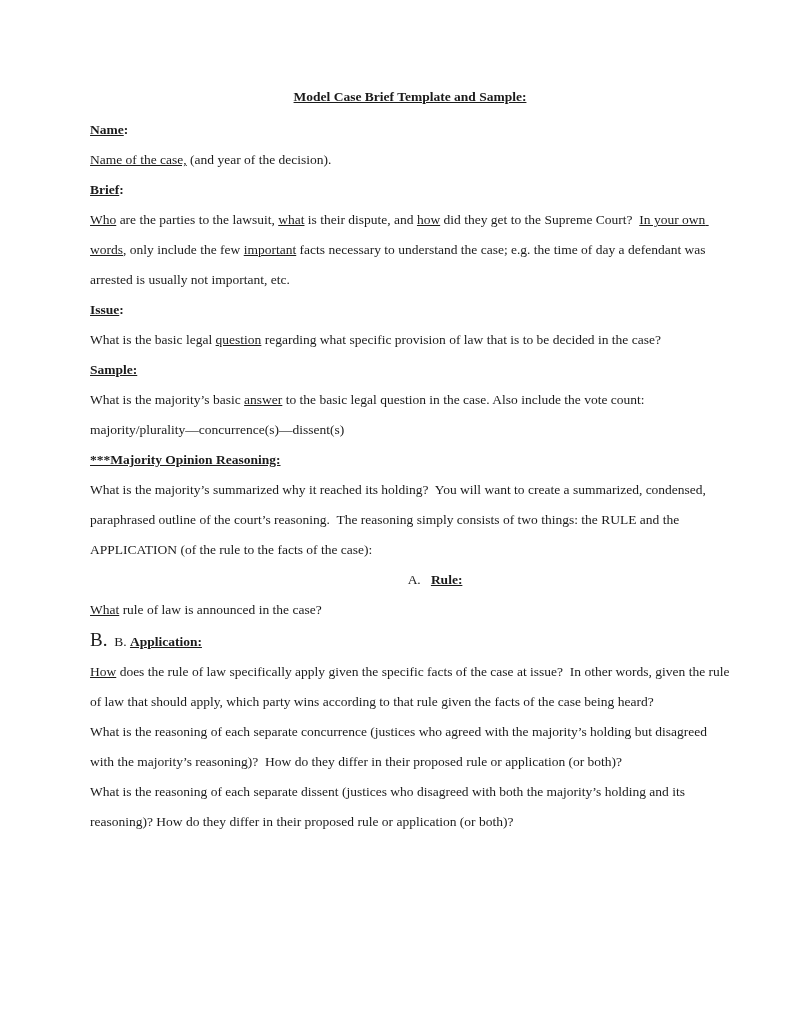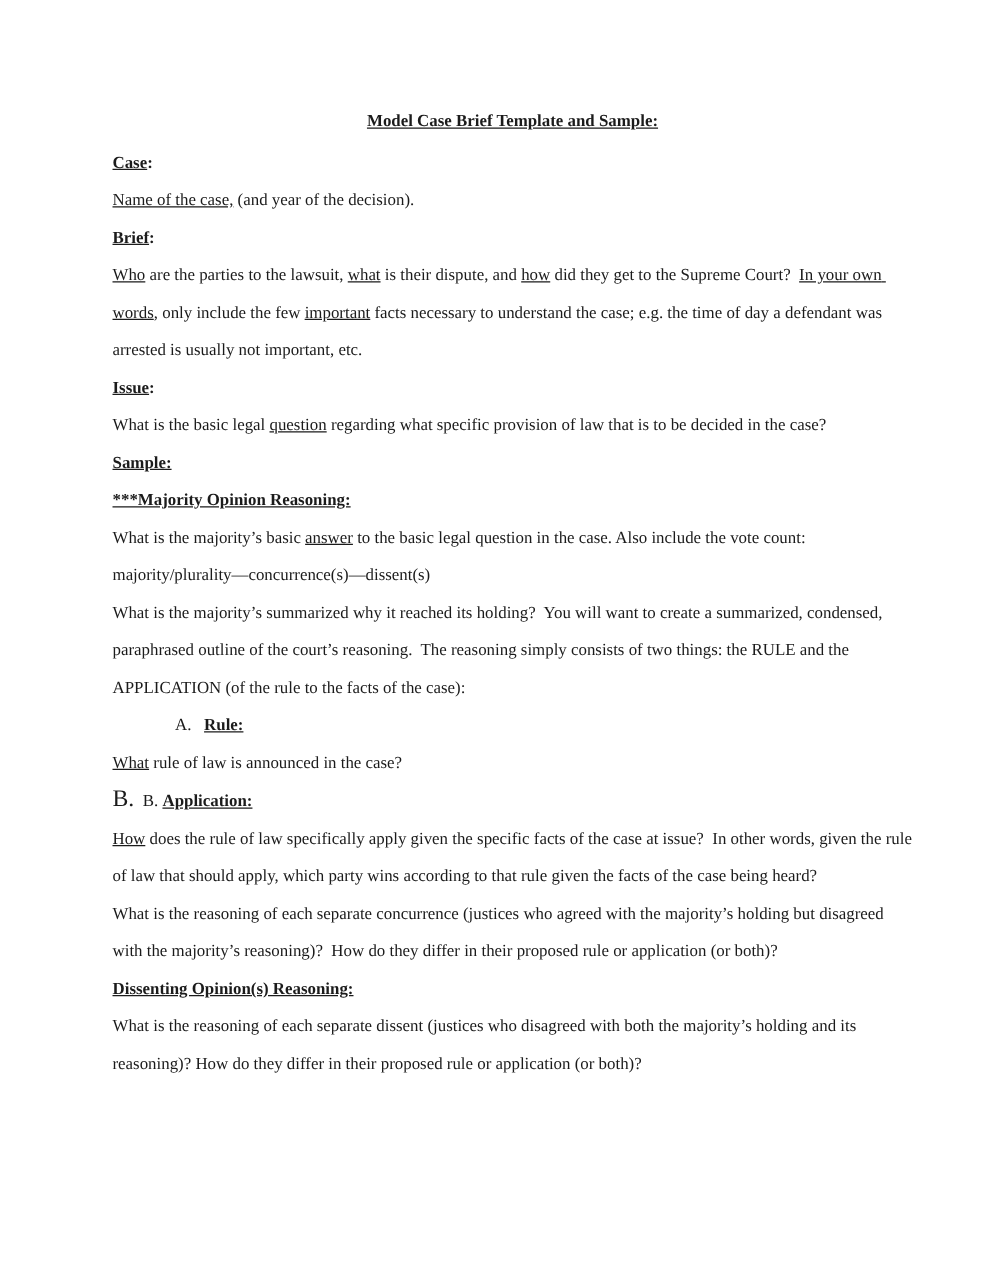--- a/index.html
+++ b/index.html
@@ -22,44 +22,43 @@
   .block {
     margin: 0;
     line-height: 30px;
     white-space: pre-wrap;
     text-align: left;
   }
   .title {
     text-align: center;
     margin-bottom: 3px;
   }
-  .ind1 { margin-left: 50px; }
+  .ind1 { margin-left: 50px; text-align: center; }
   .ind2 { }
   .rb { font-weight: bold; }
   .ri { }
   .ru { text-decoration: underline; }
   .rL { font-size: 19px; }
 </style>
 </head>
 <body>
 
 <div class="page">
   <div class="block title"><span class="rb ru">Model Case Brief Template and Sample:</span></div>
   <div id="doc-body">
-      <p class="block"><span class="rb ru">Case</span><span class="rb">:</span></p>
+      <p class="block"><span class="rb ru">Name</span><span class="rb">:</span></p>
       <p class="block"><span class="ri ru">Name of the case,</span><span> (and year of the decision).</span></p>
       <p class="block"><span class="rb ru">Brief</span><span class="rb">:</span></p>
       <p class="block"><span class="ri ru">Who</span><span> are the parties to the lawsuit, </span><span class="ri ru">what</span><span> is their dispute, and </span><span class="ri ru">how</span><span> did they get to the Supreme Court?  </span><span class="ri ru">In your own words</span><span>, only include the few </span><span class="ri ru">important</span><span> facts necessary to understand the case; e.g. the time of day a defendant was arrested is usually </span><span class="ri">not</span><span> important, etc.</span></p>
       <p class="block"><span class="rb ru">Issue</span><span class="rb">:</span></p>
       <p class="block"><span>What is the basic legal </span><span class="ri ru">question</span><span> regarding what specific provision of law that is to be decided in the case?</span></p>
       <p class="block"><span class="rb ru">Sample:</span></p>
+      <p class="block"><span>What is the majority’s basic </span><span class="ri ru">answer</span><span> to the basic legal question in the case. Also include the vote count: majority/plurality—concurrence(s)—dissent(s)</span></p>
       <p class="block"><span class="rb ru">***Majority Opinion Reasoning:</span></p>
-      <p class="block"><span>What is the majority’s basic </span><span class="ri ru">answer</span><span> to the basic legal question in the case. Also include the vote count: majority/plurality—concurrence(s)—dissent(s)</span></p>
       <p class="block"><span>What is the majority’s </span><span class="ri">summarized why</span><span> it reached its holding?  You will want to create a summarized, condensed, paraphrased outline of the court’s reasoning.  The reasoning simply consists of two things: the RULE and the APPLICATION (of the rule to the facts of the case):</span></p>
       <p class="block ind1"><span>A.   </span><span class="rb ru">Rule:</span></p>
       <p class="block ind2"><span class="ri ru">What</span><span> rule of law is announced in the case?</span></p>
       <p class="block ind2"><span class="rL">B.</span><span>  B. </span><span class="rb ru">Application:</span></p>
       <p class="block ind2"><span class="ri ru">How</span><span> does the rule of law specifically apply given the specific facts of the case at issue?  In other words, given the rule of law that should apply, which party wins according to that rule given the facts of the case being heard?</span></p>
       <p class="block"><span>What is the reasoning of each separate concurrence (justices who agreed with the majority’s holding but disagreed with the majority’s reasoning)?  How do they differ in their proposed rule or application (or both)?</span></p>
-      <p class="block"><span class="rb ru">Dissenting Opinion(s) Reasoning:</span></p>
       <p class="block"><span>What is the reasoning of each separate dissent (justices who disagreed with both the majority’s holding and its reasoning)? How do they differ in their proposed rule or application (or both)?</span></p>
     </div>
 </div>
 
 </body></html>

